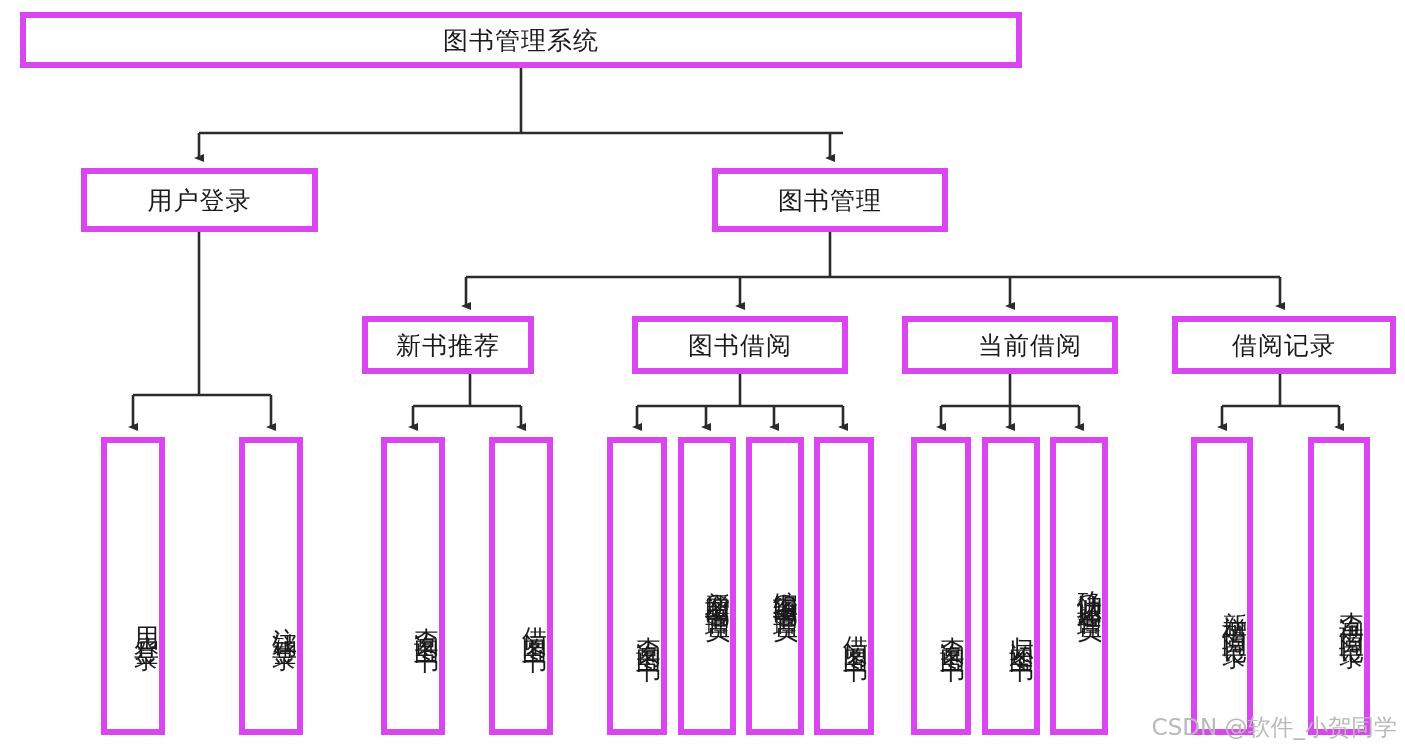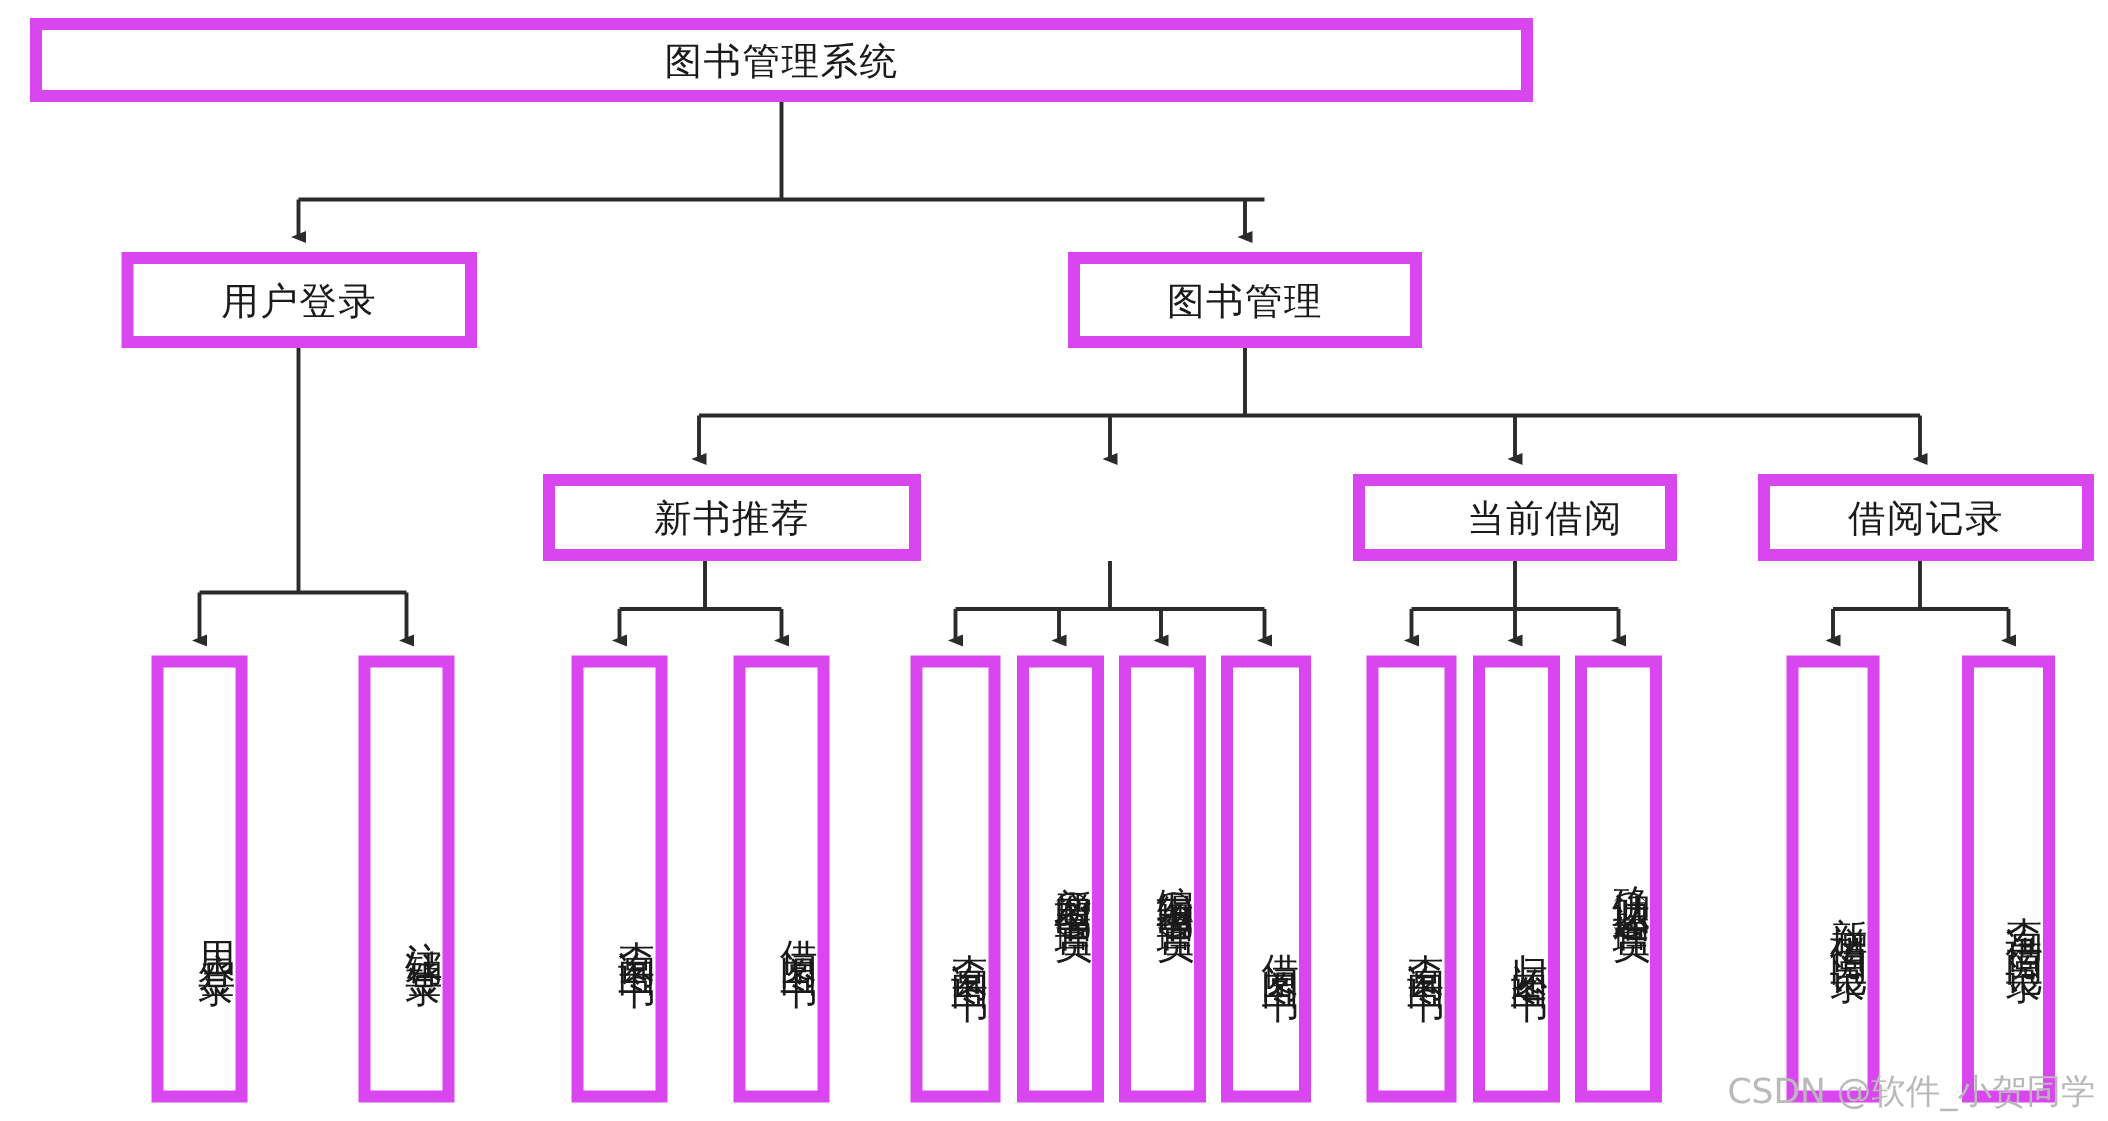--- a/index.html
+++ b/index.html
@@ -6,21 +6,21 @@
   body{
     width:1405px;height:747px;background:#ffffff;
     font-family:"DejaVu Sans","Liberation Sans",sans-serif;
     overflow:hidden;position:relative;
   }
   #stage{position:absolute;left:0;top:0;width:1405px;height:747px;}
   #edges{position:absolute;left:0;top:0;width:1405px;height:747px;}
 
   .node{
     position:absolute;box-sizing:border-box;
-    background:#ffffff;border:8px solid #d946ef;
+    background:#ffffff;border:6px solid #d946ef;
     display:flex;align-items:center;justify-content:center;
     color:#1a1a1a;
   }
   .node.h{ font-size:25px; letter-spacing:1px; }
   .node.leaf{
     font-size:25px;
     writing-mode:vertical-rl;
     text-orientation:upright;
     align-items:flex-start;
     justify-content:center;
@@ -92,21 +92,22 @@
       <path d="M1222,406 L1222,427" marker-end="url(#arrow)"></path>
       <path d="M1339,406 L1339,427" marker-end="url(#arrow)"></path>
     </g>
   </svg>
 
   <div class="node h" style="left:20px;top:12px;width:1002px;height:56px;">图书管理系统</div>
 
   <div class="node h" style="left:81px;top:168px;width:237px;height:64px;">用户登录</div>
   <div class="node h" style="left:712px;top:168px;width:236px;height:64px;">图书管理</div>
 
-  <div class="node h" style="left:362px;top:316px;width:252px;height:58px;">新书推荐</div>
+  <div class="node h" style="left:362px;top:316px;width:172px;height:58px;">新书推荐</div>
+  <div class="node h" style="left:632px;top:316px;width:216px;height:58px;">图书借阅</div>
   <div class="node h" style="left:902px;top:316px;width:216px;height:58px;padding-left:40px;">当前借阅</div>
   <div class="node h" style="left:1172px;top:316px;width:224px;height:58px;">借阅记录</div>
 
   <div class="node leaf mid2" style="left:101px;top:437px;width:64px;height:298px;">用户登录</div>
   <div class="node leaf mid2" style="left:239px;top:437px;width:64px;height:298px;">注销登录</div>
 
   <div class="node leaf mid2" style="left:381px;top:437px;width:64px;height:298px;">查询图书</div>
   <div class="node leaf mid2" style="left:489px;top:437px;width:64px;height:298px;">借阅图书</div>
 
   <div class="node leaf mid3" style="left:607px;top:437px;width:60px;height:298px;">查询图书</div>

